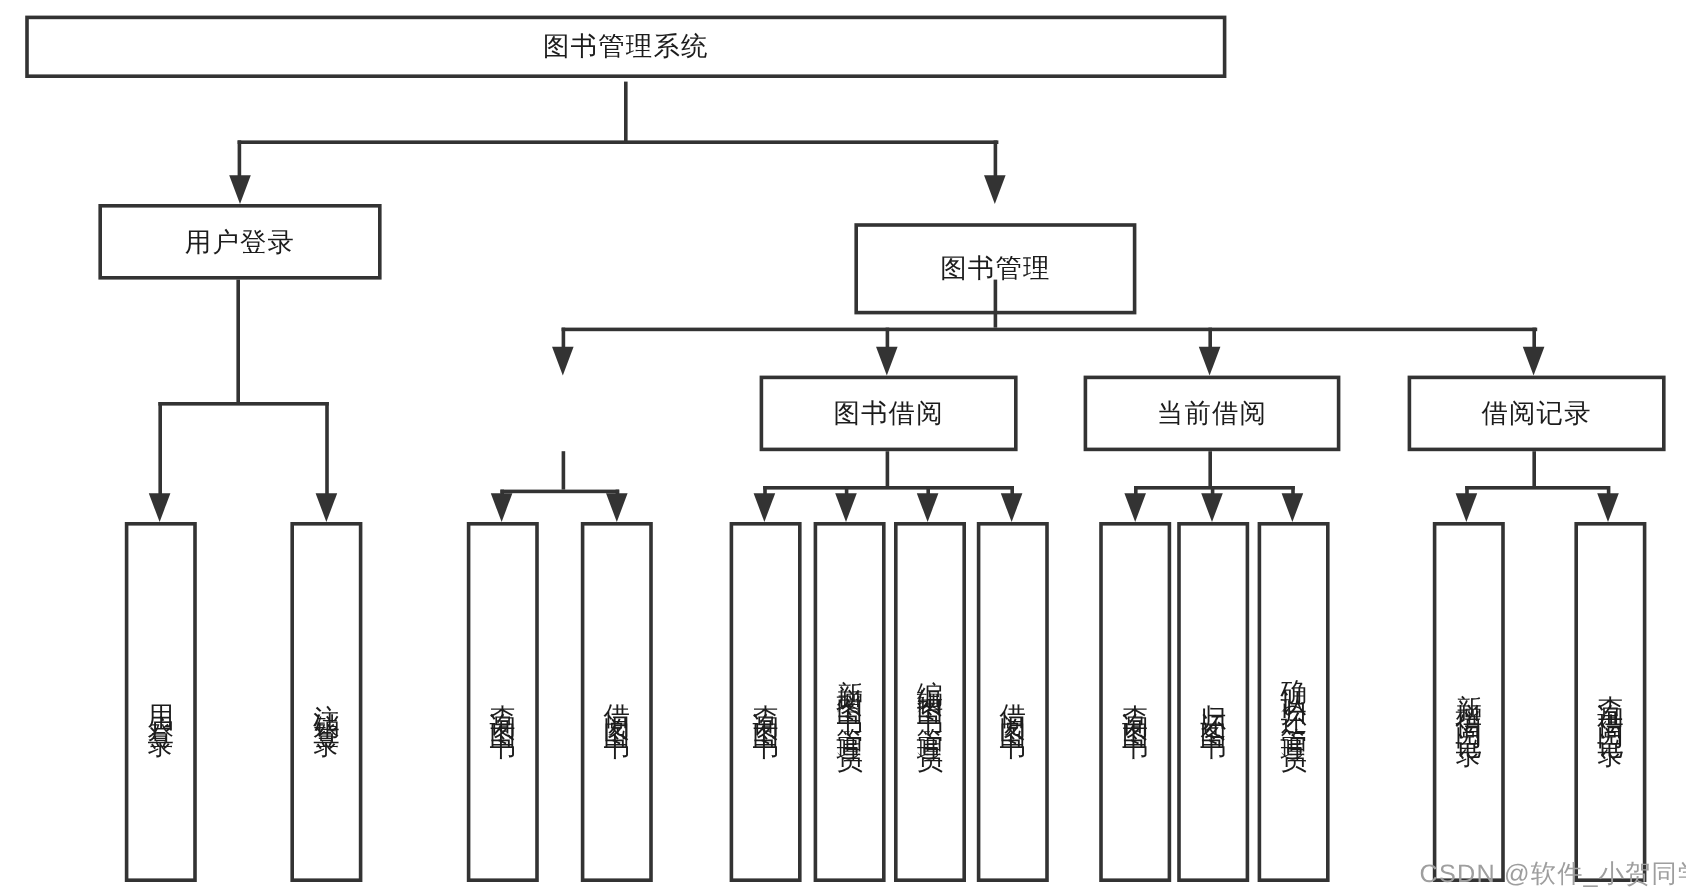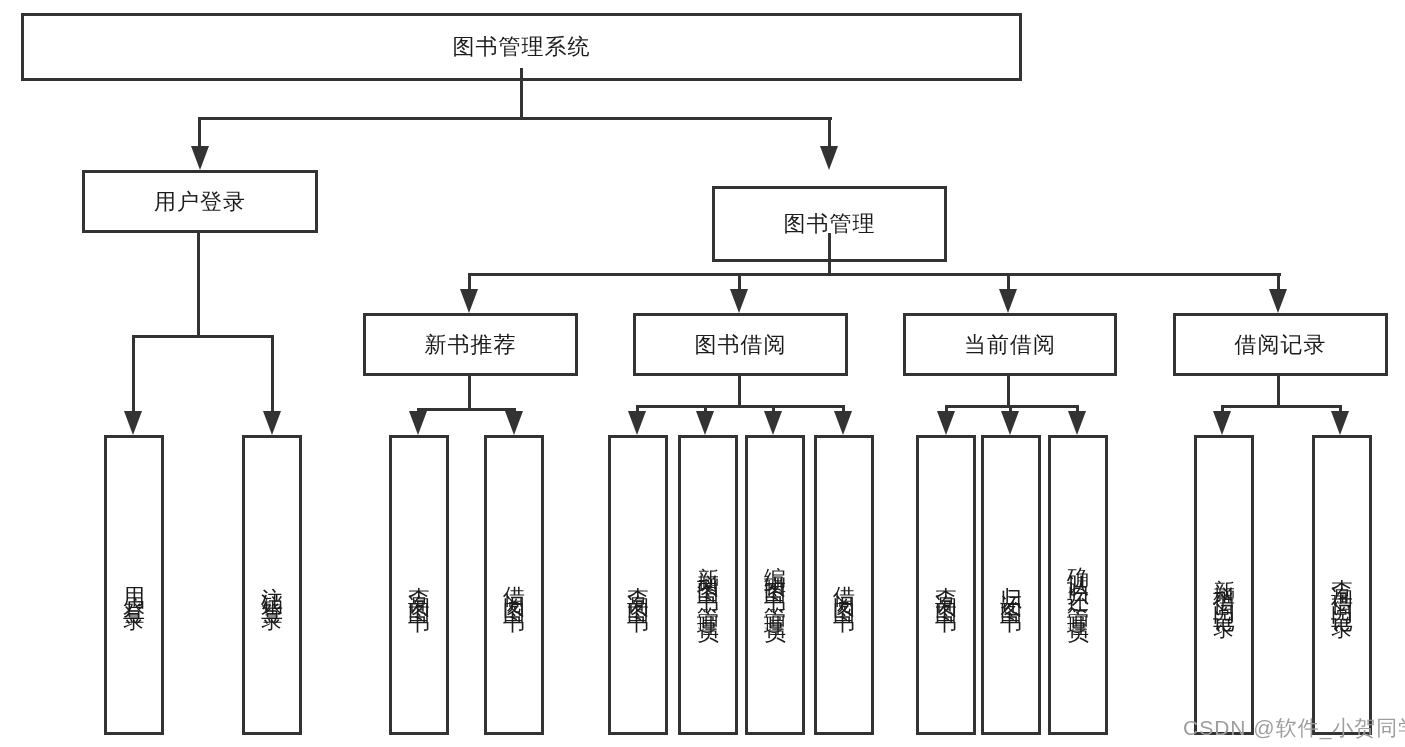--- a/index.html
+++ b/index.html
@@ -24,35 +24,32 @@
   #watermark{
     position:absolute;left:1183px;top:714px;z-index:5;
     font-size:21px;color:#9e9e9e;letter-spacing:1px;white-space:nowrap;
   }
 </style>
 </head>
 <body>
 
 <div id="canvas">
 
-  <div class="box" style="left:21px;top:13px;width:1001px;height:68px;">
+  <div class="box" style="left:21px;top:13px;width:1001px;height:52px;">
     <span class="lbl">图书管理系统</span>
   </div>
 
   <div class="box" style="left:82px;top:170px;width:236px;height:63px;">
     <span class="lbl">用户登录</span>
   </div>
 
   <div class="box" style="left:712px;top:186px;width:235px;height:76px;font-family:Liberation Serif, serif;">
     <span class="lbl">图书管理</span>
   </div>
 
-  <div class="box" style="left:363px;top:313px;width:215px;height:63px;">
-    <span class="lbl">新书推荐</span>
-  </div>
 
   <div class="box" style="left:633px;top:313px;width:215px;height:63px;">
     <span class="lbl">图书借阅</span>
   </div>
 
   <div class="box" style="left:903px;top:313px;width:214px;height:63px;">
     <span class="lbl">当前借阅</span>
   </div>
 
   <div class="box" style="left:1173px;top:313px;width:215px;height:63px;">

